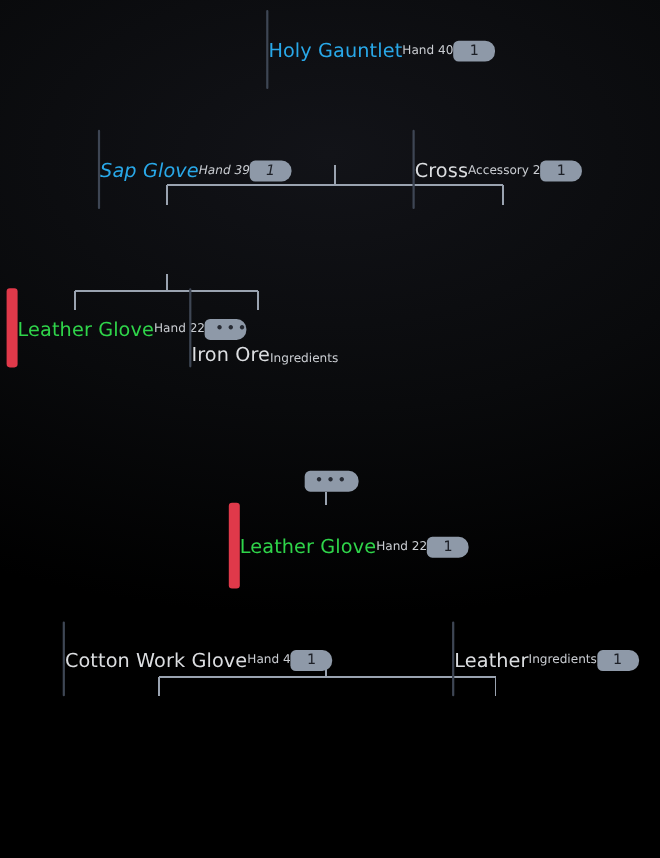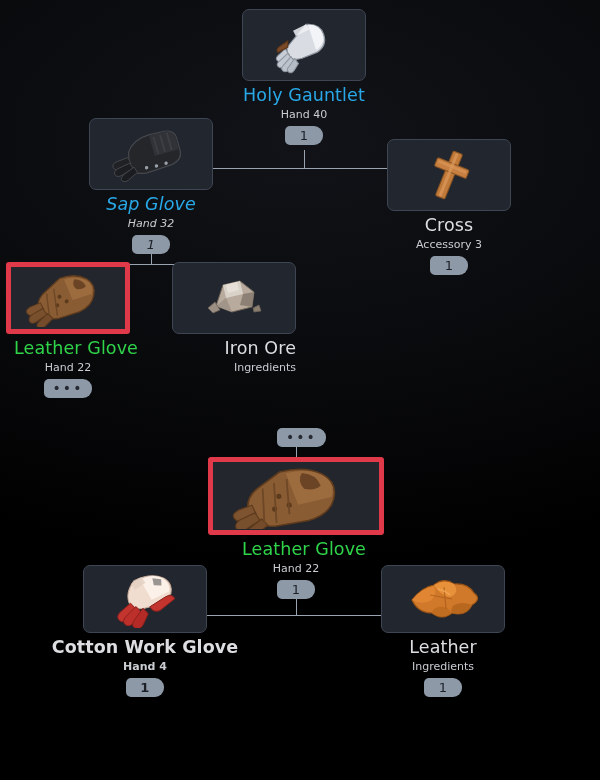--- a/index.html
+++ b/index.html
@@ -32,21 +32,21 @@
     stroke-width: 1.6;
     fill: none;
     shape-rendering: crispEdges;
   }
 
   
   .node {
     position: absolute;
     width: 124px;
     display: flex;
-    flex-direction: column;
+    flex-direction: row;
     align-items: center;
   }
   .node.wide { width: 176px; }
 
   .thumb {
     width: 124px;
     height: 72px;
     box-sizing: border-box;
     background: #22262e;
     border: 1px solid #3e4654;
@@ -67,21 +67,21 @@
   .nm {
     margin-top: 4px;
     font-size: 17.5px;
     line-height: 21px;
     color: #d8dadd;
     white-space: nowrap;
     text-align: center;
     letter-spacing: .1px;
   }
   .nm.blue  { color: #29a8e8; }
-  .nm.green { color: #2fd44a; margin-left: 16px; }
+  .nm.green { color: #2fd44a; }
   .nm.white { color: #dcdee1; }
 
   .sub {
     font-size: 11px;
     line-height: 17px;
     color: #c9ccd1;
     white-space: nowrap;
     text-align: center;
   }
 
@@ -162,37 +162,37 @@
         <path d="M20 33 L7 35 Q1 37 3 41 Q5 44 11 42 L22 39 Z" fill="#1d1e21" stroke="#45474d" stroke-width=".9"></path>
         <path d="M23 38 L12 42 Q6 45 8 48 Q11 51 16 48 L25 44 Z" fill="#1b1c1f" stroke="#45474d" stroke-width=".9"></path>
         <circle cx="35" cy="42" r="1.7" fill="#9aa0aa"></circle>
         <circle cx="45" cy="43" r="1.7" fill="#9aa0aa"></circle>
         <circle cx="55" cy="43" r="1.7" fill="#9aa0aa"></circle>
         <path d="M50 14 L50 32 M57 14 L57 32 M64 14 L64 32" stroke="#3c3e44" stroke-width="2"></path>
       </g>
     </svg>
   </div>
   <div class="nm blue">Sap Glove</div>
-  <div class="sub">Hand 32</div>
-  <div class="badge">1</div>
-</div>
-
-<div class="node" style="left:387px; top:118px;margin-top:21px;">
+  <div class="sub">Hand 39</div>
+  <div class="badge">1</div>
+</div>
+
+<div class="node" style="left:375px; top:118px;">
   <div class="thumb">
     <svg width="60" height="58" viewBox="0 0 60 58">
       <g transform="rotate(22 30 29)">
         <rect x="25" y="5" width="10" height="48" rx="1.5" fill="#c07a3a" stroke="#8a5423" stroke-width="1"></rect>
         <rect x="13" y="17" width="34" height="9" rx="1.5" fill="#c78041" stroke="#8a5423" stroke-width="1"></rect>
         <rect x="28" y="6" width="3" height="46" fill="#dc9a5c" opacity=".7"></rect>
         <rect x="15" y="19" width="30" height="2.5" fill="#dc9a5c" opacity=".6"></rect>
       </g>
     </svg>
   </div>
   <div class="nm white">Cross</div>
-  <div class="sub">Accessory 3</div>
+  <div class="sub">Accessory 2</div>
   <div class="badge">1</div>
 </div>
 
 <div class="node" style="left:6px; top:262px;">
   <div class="thumb selected">
     <svg width="88" height="58" viewBox="0 0 88 58">
       <g transform="rotate(-12 44 29)">
         <path d="M40 8 Q56 6 66 14 Q74 21 70 31 Q66 42 52 45 L30 47 Q16 46 13 37 Q11 27 20 20 Z" fill="#8a5c33" stroke="#5e3b1d" stroke-width="1.3"></path>
         <path d="M44 10 Q58 9 66 16 Q72 22 68 30 L48 32 Z" fill="#9d6c3e"></path>
         <path d="M16 28 L5 30 Q-1 32 1 36 Q3 40 9 38 L18 35 Z" fill="#7d5330" stroke="#5e3b1d" stroke-width="1"></path>
@@ -245,41 +245,41 @@
         <circle cx="42" cy="43" r="2.6" fill="#5c3a1c"></circle>
         <path d="M33 21 L30 55 M45 17 L42 57 M58 15 L56 50" stroke="#6d4726" stroke-width="1.8" fill="none"></path>
       </g>
     </svg>
   </div>
   <div class="nm green">Leather Glove</div>
   <div class="sub">Hand 22</div>
   <div class="badge">1</div>
 </div>
 
-<div class="node wide" style="left:57px; top:565px;font-weight:bold;">
+<div class="node wide" style="left:57px; top:565px;">
   <div class="thumb" style="width:124px; height:68px;">
     <svg width="84" height="58" viewBox="0 0 84 58">
       <g transform="rotate(-20 42 29)">
         <path d="M38 8 Q56 6 66 15 Q74 23 68 33 L44 38 Q30 38 26 30 Q24 17 38 8 Z" fill="#f0ddd0" stroke="#c6ab9b" stroke-width="1"></path>
         <path d="M44 9 Q60 8 66 16 Q71 23 67 30 L48 32 Z" fill="#fcf1e8"></path>
         <path d="M27 28 L14 33 Q8 36 11 41 Q14 45 20 41 L30 35 Z" fill="#c4342f" stroke="#8e211d" stroke-width=".9"></path>
         <path d="M31 33 L18 39 Q12 42 15 47 Q19 51 25 46 L34 40 Z" fill="#bc2f2a" stroke="#8e211d" stroke-width=".9"></path>
         <path d="M37 37 L25 45 Q19 49 23 53 Q27 57 32 52 L40 44 Z" fill="#b32a26" stroke="#8e211d" stroke-width=".9"></path>
         <path d="M44 38 L62 34 Q70 33 70 39 L52 45 Q45 45 44 38 Z" fill="#c4342f" stroke="#8e211d" stroke-width=".9"></path>
         <path d="M34 10 L46 7 L48 14 L36 17 Z" fill="#e2cfc1" opacity=".8"></path>
         <path d="M56 12 L64 16 L62 22 L55 19 Z" fill="#3a3a3c" opacity=".5"></path>
       </g>
     </svg>
   </div>
   <div class="nm white">Cotton Work Glove</div>
   <div class="sub">Hand 4</div>
   <div class="badge">1</div>
 </div>
 
-<div class="node" style="left:381px; top:565px;justify-content:space-between;">
+<div class="node" style="left:411px; top:565px;justify-content:space-between;">
   <div class="thumb" style="height:68px;">
     <svg width="86" height="52" viewBox="0 0 86 52">
       <path d="M12 27 Q22 14 34 12 Q44 4 54 11 Q68 10 74 20 Q82 26 72 32 Q66 44 52 40
                Q42 48 32 40 Q18 40 12 27 Z" fill="#d1792a" stroke="#9a5315" stroke-width="1.2"></path>
       <path d="M34 12 Q44 6 54 11 Q60 20 50 24 Q40 22 34 12 Z" fill="#e8913b"></path>
       <path d="M12 27 Q22 15 34 13 Q38 22 30 28 Q20 32 12 27 Z" fill="#e08633"></path>
       <path d="M52 40 Q66 43 72 32 Q62 28 54 32 Q50 36 52 40 Z" fill="#b8671f"></path>
       <path d="M32 40 Q42 47 52 40 Q46 32 38 34 Q32 36 32 40 Z" fill="#c06d21"></path>
       <path d="M44 14 L46 36 M30 22 L52 26" stroke="#a75a18" stroke-width="1.2" fill="none" opacity=".7"></path>
       <path d="M38 16 Q46 18 50 22" stroke="#f2a857" stroke-width="1.4" fill="none" opacity=".8"></path>

